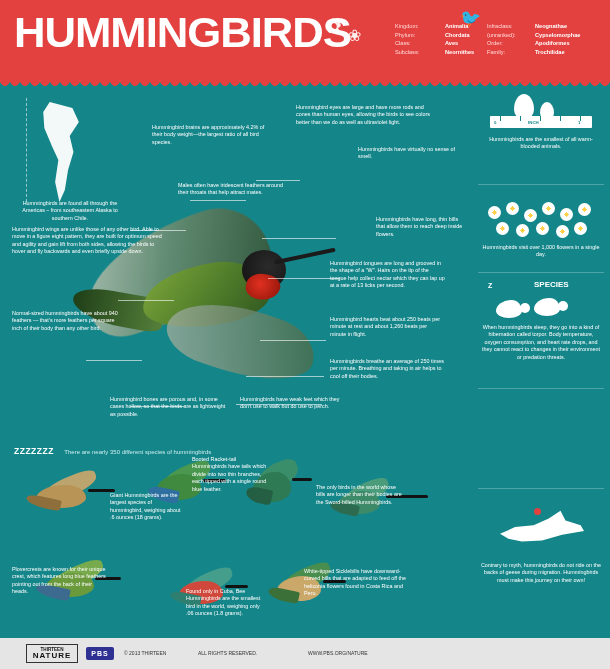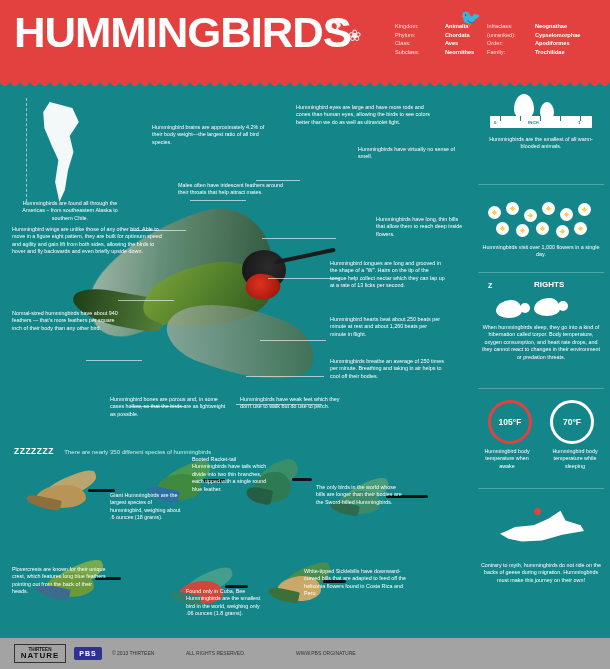--- a/index.html
+++ b/index.html
@@ -160,21 +160,21 @@
     clip-path: polygon(0% 58%, 18% 44%, 40% 40%, 58% 26%, 72% 10%, 78% 30%, 96% 40%, 100% 52%, 74% 60%, 50% 72%, 26% 74%, 10% 68%);
   }
   .ruby-dot{ position:absolute; width:7px; height:7px; border-radius:50%; background:#e3413f; }
 
   .flowers{ position:absolute; left:10px; top:12px; width:118px; height:42px; }
   .fl{ position:absolute; width:13px; height:13px; border-radius:50%;
        background:radial-gradient(circle at 50% 50%, #ffd24a 0 22%, #ffffff 24% 100%); }
 
   
   .footer{
-    position:absolute; bottom:0; left:0; width:610px; height:31px; background:#a3a3a3;
+    position:absolute; bottom:0; left:0; width:610px; height:31px; background:#e5e5e5;padding-left:12px;
   }
   .footer-inner{ position:relative; width:610px; height:31px; }
   .nature-logo{
     position:absolute; left:14px; top:6px; width:52px; height:19px;
     border:1px solid #333; color:#111; font-size:4.6px; text-align:center;
     line-height:6px; padding-top:2px; font-weight:bold;
   }
   .nature-logo .nl2{ font-size:8px; letter-spacing:1px; }
   .pbs-logo{
     position:absolute; left:74px; top:9px; width:28px; height:13px;
@@ -388,31 +388,25 @@
         <div class="rail-text" style="position:absolute; top:56px; left:0; width:138px;">Hummingbirds visit over 1,000 flowers in a single day.</div>
       </div>
       <div class="rail-sep" style="top:184px;"></div>
 
       <div class="rail-card" style="top:188px; height:112px;">
         <div class="sleep-birds">
           <div class="sb" style="left:6px; top:10px;"></div>
           <div class="sb" style="left:44px; top:8px;"></div>
         </div>
         <div class="zzz" style="left:16px; top:6px; font-size:7px;">Z</div>
-        <div class="zzz" style="left:62px; top:4px; font-size:8px;">RIGHTS</div>
+        <div class="zzz" style="left:62px; top:4px; font-size:8px;">SPECIES</div>
         <div class="rail-text" style="position:absolute; top:48px; left:0; width:138px;">When hummingbirds sleep, they go into a kind of hibernation called torpor. Body temperature, oxygen consumption, and heart rate drops, and they cannot react to changes in their environment or predation threats.</div>
       </div>
       <div class="rail-sep" style="top:300px;"></div>
 
-      <div class="rail-card" style="top:304px; height:94px;">
-        <div class="temp-circle" style="left:16px; top:8px;">105°F</div>
-        <div class="temp-circle cool" style="left:78px; top:8px;">70°F</div>
-        <div class="rail-text" style="position:absolute; top:56px; left:2px; width:66px; padding:0 4px;">Hummingbird body temperature when awake</div>
-        <div class="rail-text" style="position:absolute; top:56px; left:70px; width:66px; padding:0 4px;">Hummingbird body temperature while sleeping</div>
-      </div>
       <div class="rail-sep" style="top:400px;"></div>
 
       <div class="rail-card" style="top:404px; height:120px;">
         <div class="goose"></div>
         <div class="ruby-dot" style="left:62px; top:16px;"></div>
         <div class="rail-text" style="position:absolute; top:70px; left:0; width:138px;">Contrary to myth, hummingbirds do not ride on the backs of geese during migration. Hummingbirds must make this journey on their own!</div>
       </div>
     </div>
   </div>
 

